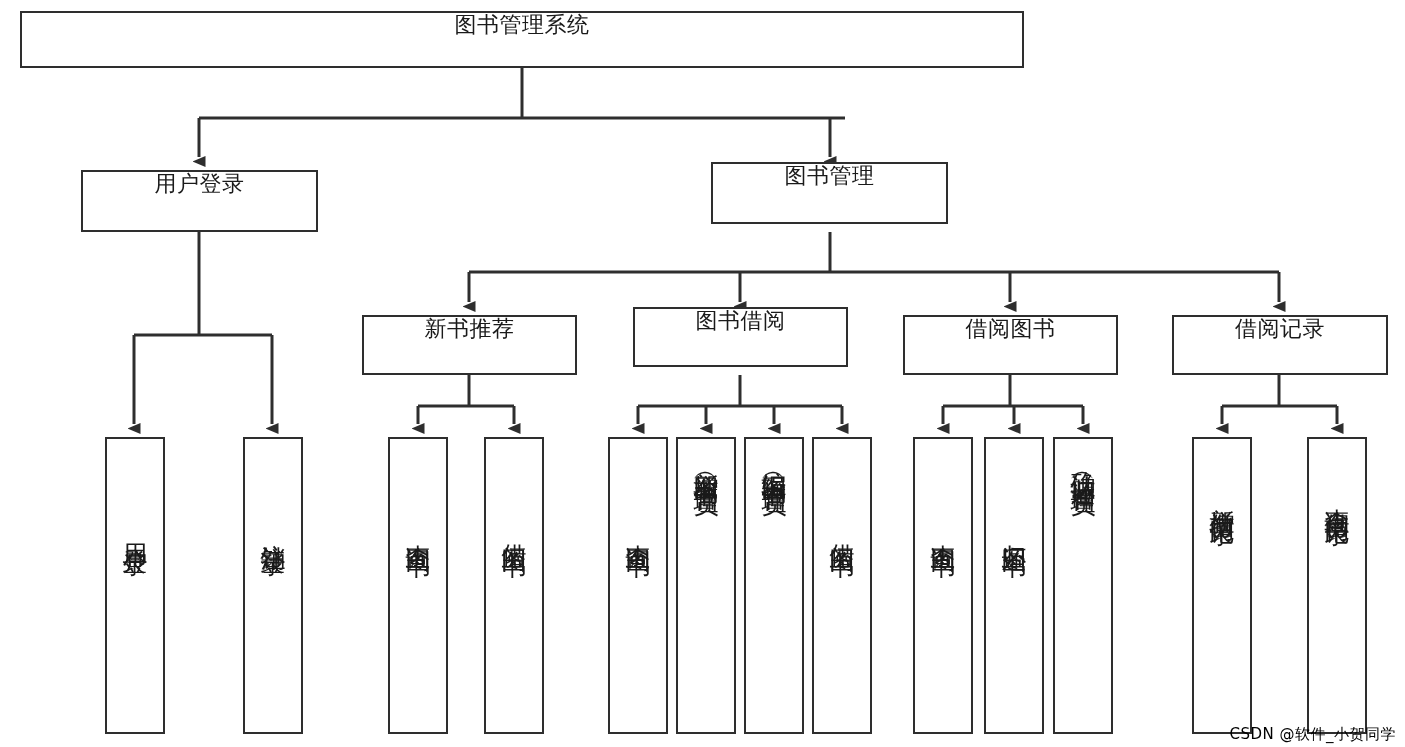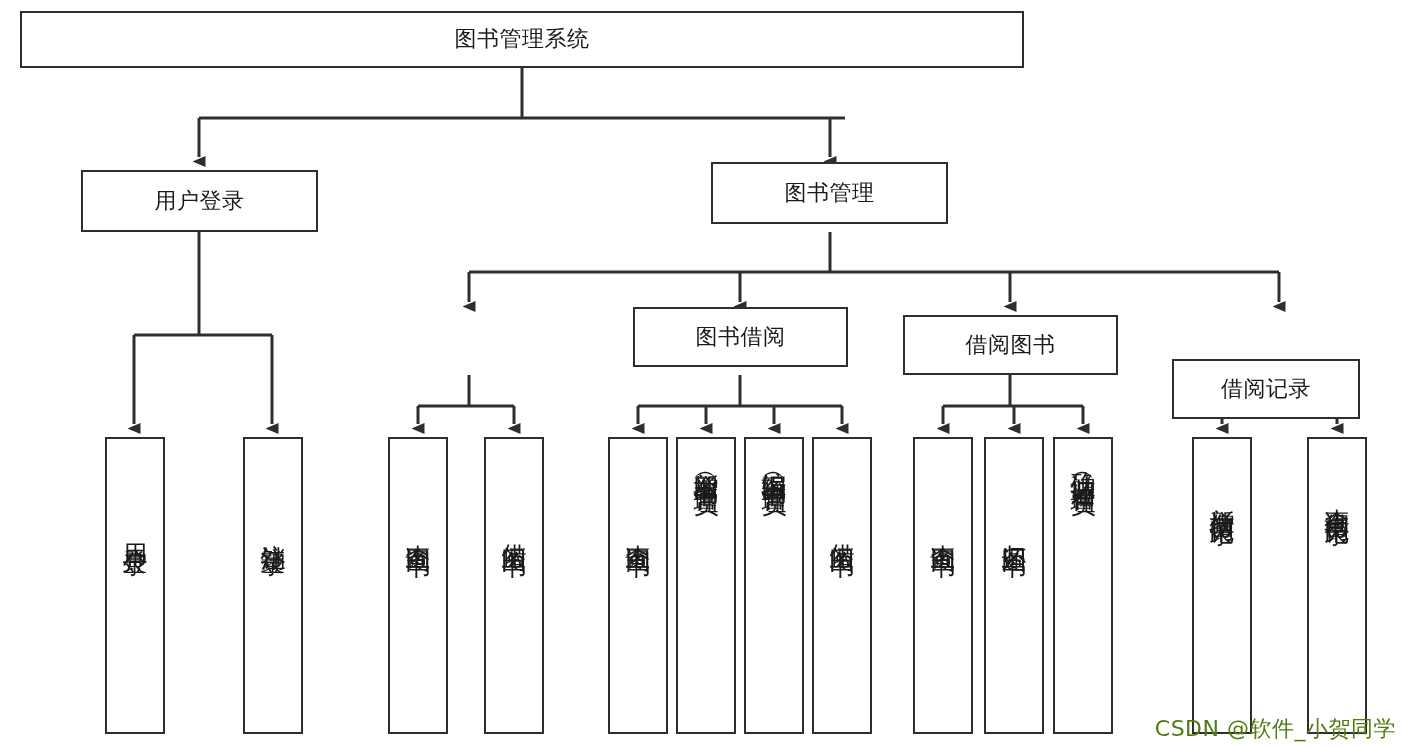--- a/index.html
+++ b/index.html
@@ -23,21 +23,20 @@
     top: 0;
     width: 1405px;
     height: 747px;
   }
   .node {
     position: absolute;
     box-sizing: border-box;
     border: 2px solid #2e2e2e;
     background: #ffffff;
     display: flex;
-    align-items: center;
     justify-content: center;
     color: #1a1a1a;
     z-index: 2;
   }
   .node-label {
     display: block;
     text-align: center;
     line-height: 1.12;
     letter-spacing: 0.5px;
     white-space: nowrap;
@@ -63,22 +62,22 @@
   .node.vertical.mid2 .node-label {
     padding-top: 42px;
   }
   .node.vertical.tall .node-label {
     padding-top: 6px;
   }
   #watermark {
     position: absolute;
     right: 9px;
     bottom: 3px;
-    font-size: 22px;
-    color: #4d7c0f;
+    font-size: 15px;
+    color: #000000;
     letter-spacing: 0.5px;
     z-index: 5;
     white-space: nowrap;
   }
 </style>
 </head>
 <body>
 
 <div id="canvas">
 
@@ -137,27 +136,30 @@
     <span class="node-label">图书管理系统</span>
   </div>
 
   <div class="node horizontal" style="left: 81px; top: 170px; width: 237px; height: 62px;">
     <span class="node-label">用户登录</span>
   </div>
   <div class="node horizontal" style="left: 711px; top: 162px; width: 237px; height: 62px;">
     <span class="node-label">图书管理</span>
   </div>
 
+  <div class="node horizontal" style="left: 362px; top: 315px; width: 215px; height: 60px;">
+    <span class="node-label">新书推荐</span>
+  </div>
   <div class="node horizontal" style="left: 633px; top: 307px; width: 215px; height: 60px;">
     <span class="node-label">图书借阅</span>
   </div>
   <div class="node horizontal" style="left: 903px; top: 315px; width: 215px; height: 60px;">
     <span class="node-label">借阅图书</span>
   </div>
-  <div class="node horizontal" style="left: 1172px; top: 315px; width: 188px; height: 60px; margin-top: 44px;">
+  <div class="node horizontal" style="left: 1172px; top: 315px; width: 216px; height: 60px;">
     <span class="node-label">借阅记录</span>
   </div>
 
   <div class="node vertical mid" style="left: 105px; top: 437px; width: 60px; height: 297px;">
     <span class="node-label">用户登录</span>
   </div>
   <div class="node vertical mid" style="left: 243px; top: 437px; width: 60px; height: 297px;">
     <span class="node-label">注销登录</span>
   </div>
   <div class="node vertical mid" style="left: 388px; top: 437px; width: 60px; height: 297px;">

